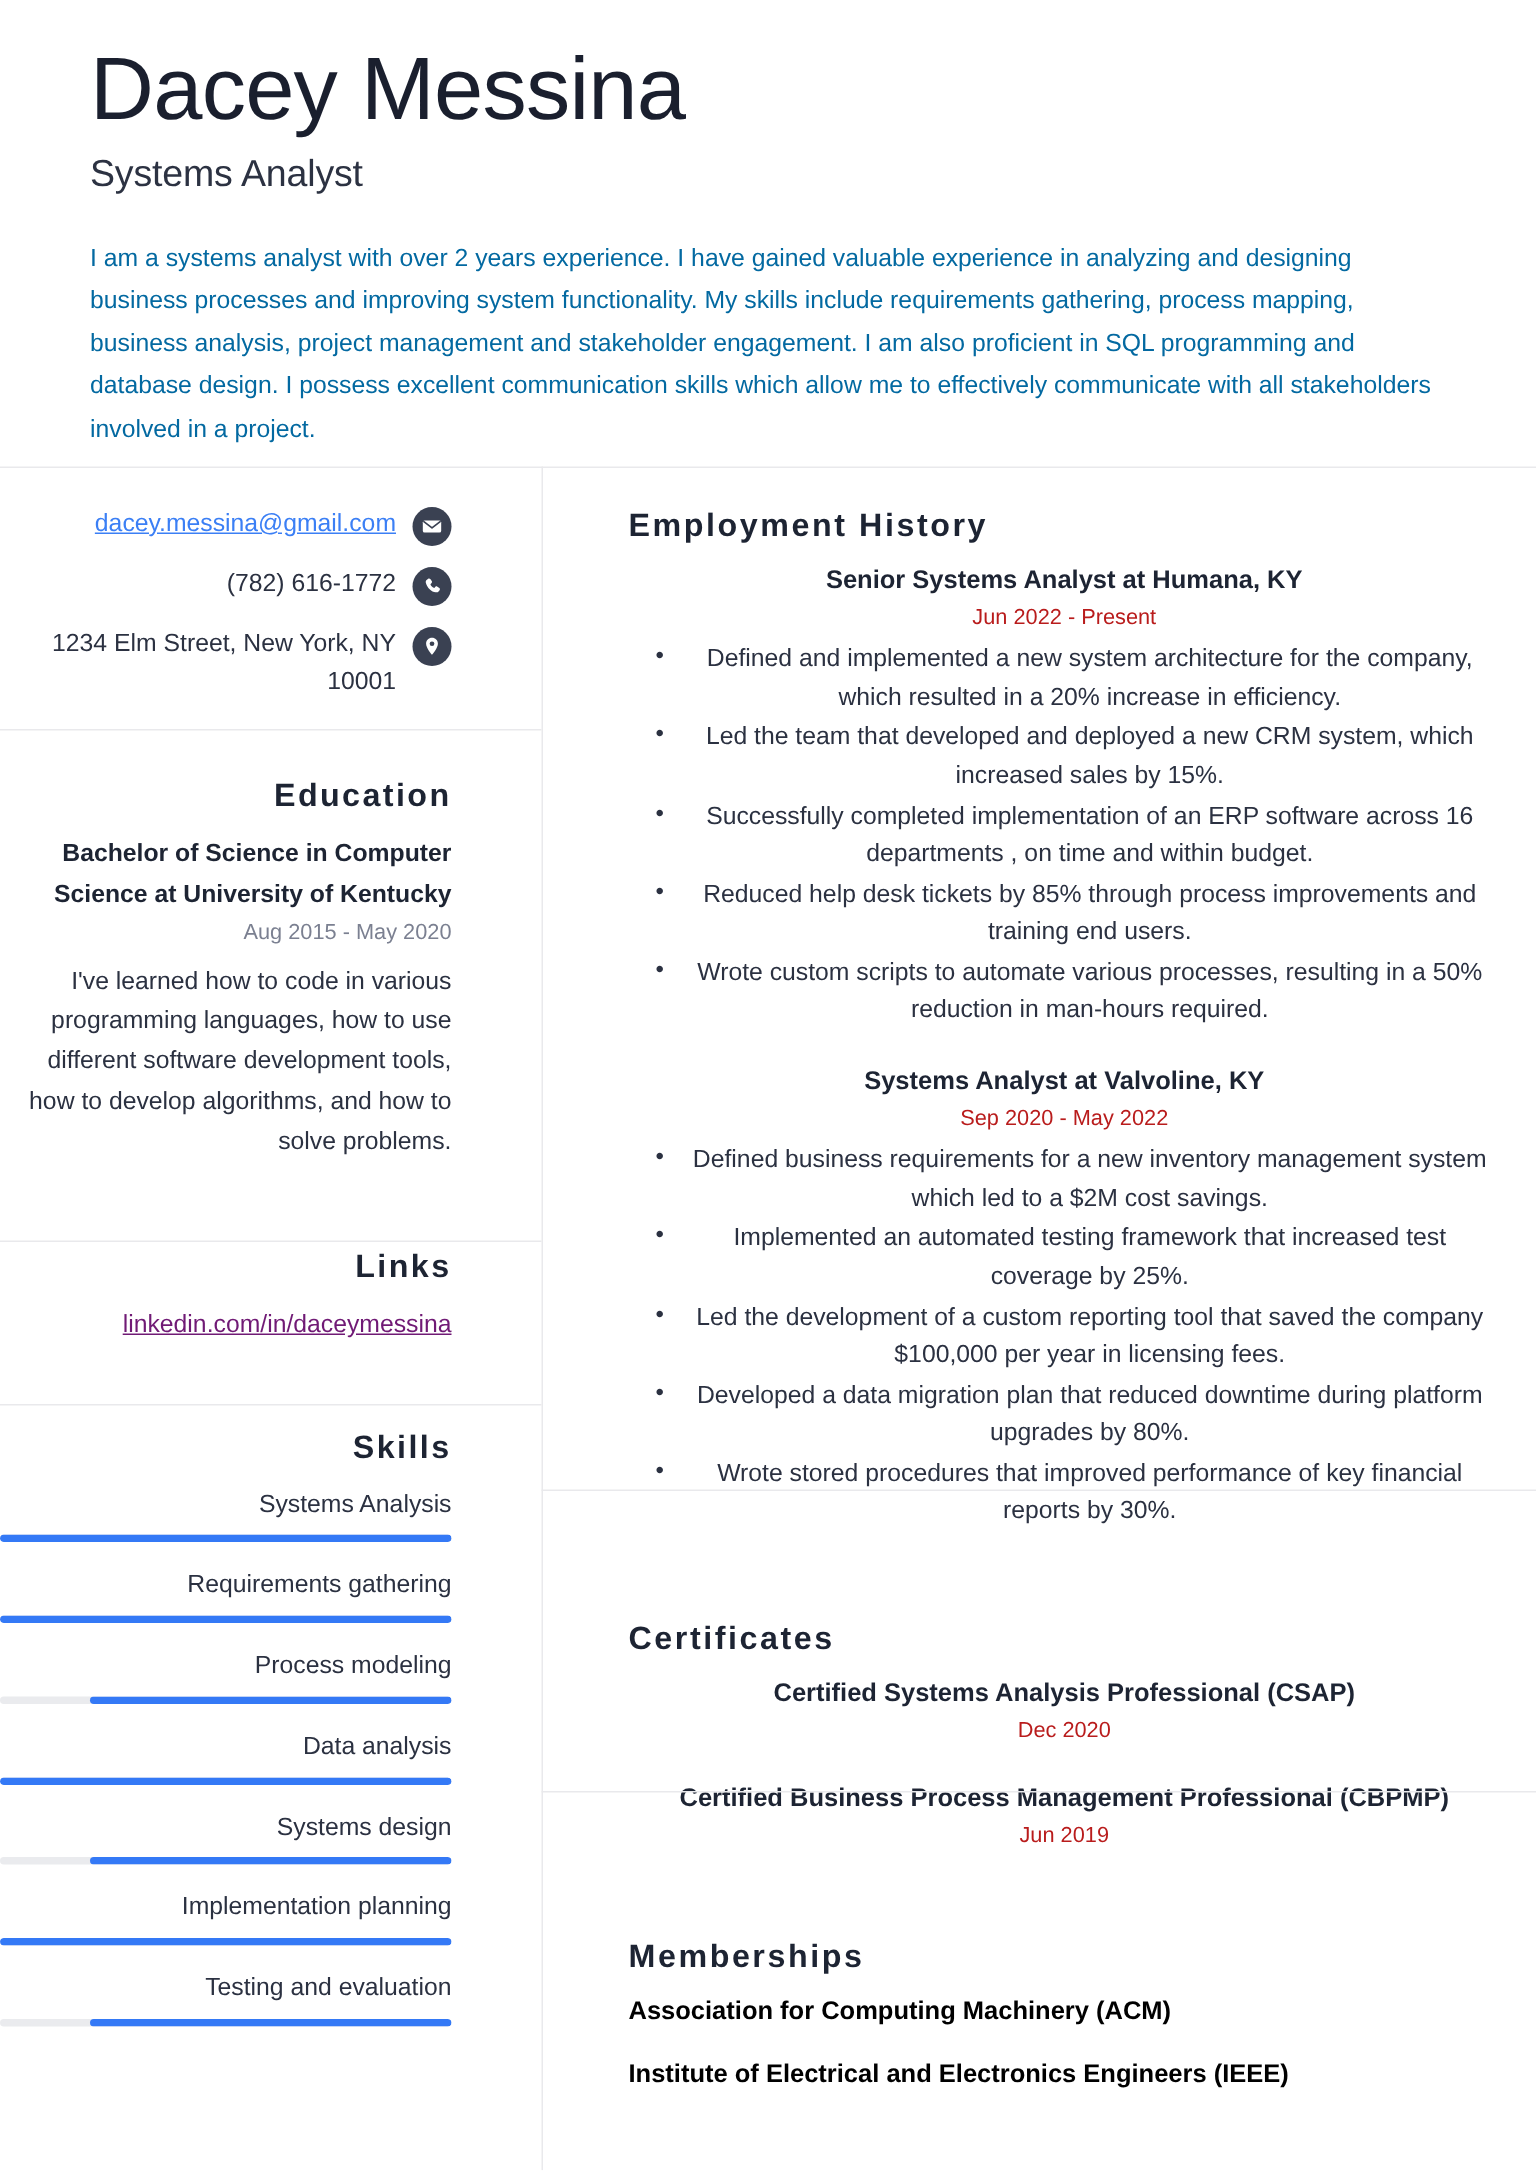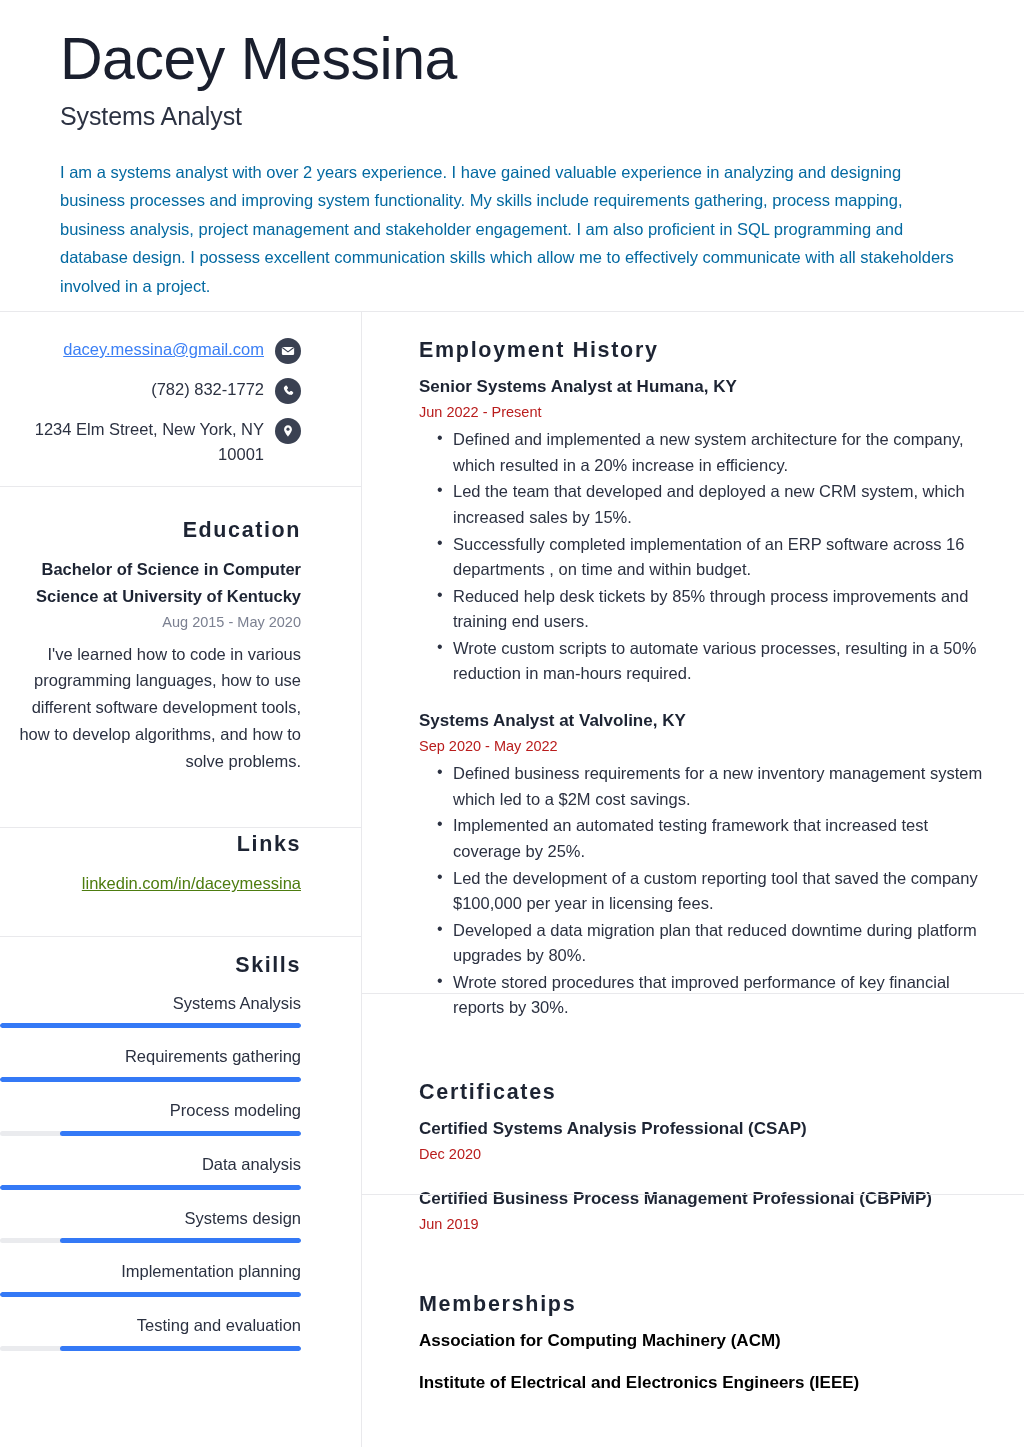--- a/index.html
+++ b/index.html
@@ -146,21 +146,21 @@
     font-size: 16.5px;
     line-height: 1.62;
     color: #2b3141;
     margin-top: 7px;
   }
   .link-item {
     font-size: 16.5px;
     line-height: 1.6;
   }
   .link-item a {
-    color: #4d7c0f;
+    color: #701a75;
     text-decoration: underline;
     padding-left: 42px;
   }
 
   
   .skill {
     margin-bottom: 16px;
   }
   .skill:last-child { margin-bottom: 0; text-align: right; }
   .skill-label {
@@ -194,21 +194,21 @@
   .rblock.certificates { padding-top: 28px; padding-bottom: 28px; }
   .rblock.memberships { padding-top: 28px; padding-bottom: 28px; }
 
   .rheading {
     font-size: 21.5px;
     font-weight: 700;
     letter-spacing: 1.7px;
     color: #1d2433;
     margin: 0 0 12px 0;
   }
-  .entry { margin-bottom: 22px; }
+  .entry { margin-bottom: 22px; text-align: center; }
   .entry:last-child { margin-bottom: 0; }
   .entry-title {
     font-size: 17px;
     font-weight: 700;
     color: #1d2433;
     line-height: 1.45;
   }
   .entry-date {
     font-size: 14.5px;
     color: #b91c1c;
@@ -278,21 +278,21 @@
           </div>
           <span class="cicon">
             <svg width="14" height="14" viewBox="0 0 16 16" aria-hidden="true">
               <rect x="1" y="3.4" width="14" height="9.2" rx="1.4" fill="#ffffff"></rect>
               <path d="M1.8 4.3 L8 9 L14.2 4.3" stroke="#3a4152" stroke-width="1.3" fill="none" stroke-linecap="round" stroke-linejoin="round"></path>
             </svg>
           </span>
         </div>
 
         <div class="contact-row">
-          <div class="contact-text">(782) 832-1772</div>
+          <div class="contact-text">(782) 616-1772</div>
           <span class="cicon">
             <svg width="14" height="14" viewBox="0 0 16 16" aria-hidden="true">
               <path d="M5.1 2.1c.5-.4 1.2-.3 1.6.2l1.1 1.5c.3.5.3 1.1-.1 1.5l-.7.7c-.2.2-.2.4-.1.6.5 1 1.4 1.9 2.4 2.4.2.1.5.1.6-.1l.7-.7c.4-.4 1-.4 1.5-.1l1.5 1.1c.5.4.6 1.1.2 1.6l-.8 1c-.5.6-1.3.8-2 .6C8 12.6 4.2 9 3.3 5.2c-.2-.8 0-1.6.6-2.1z" fill="#ffffff"></path>
             </svg>
           </span>
         </div>
 
         <div class="contact-row">
           <div class="contact-text">1234 Elm Street, New York, NY 10001</div>
           <span class="cicon">

